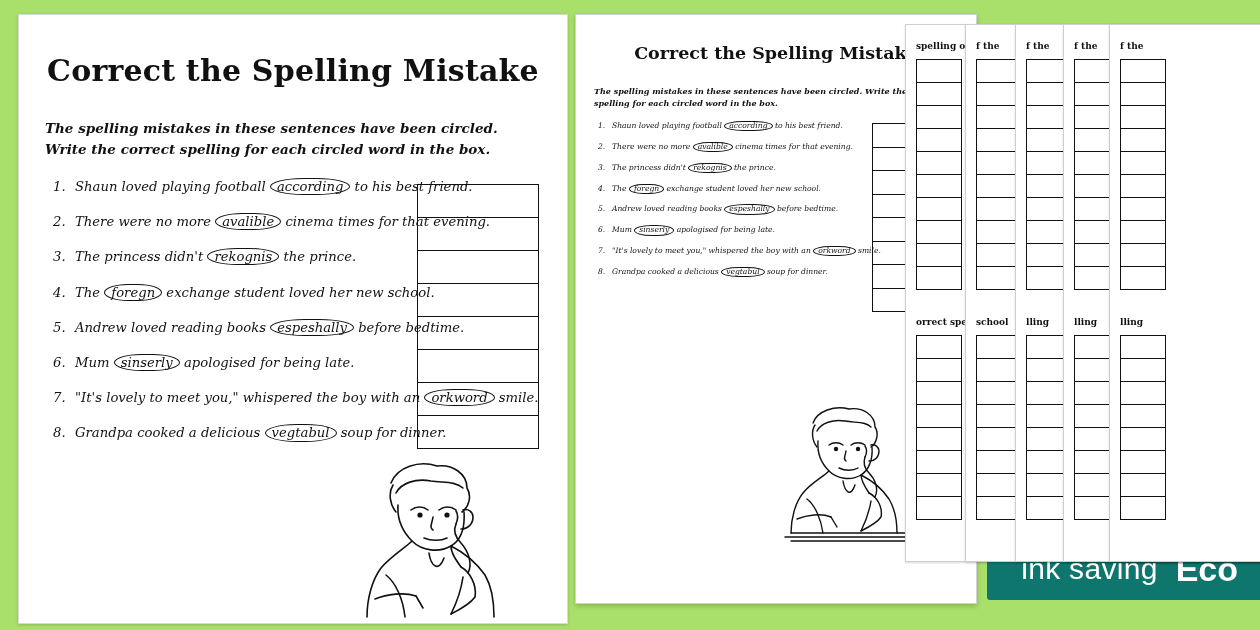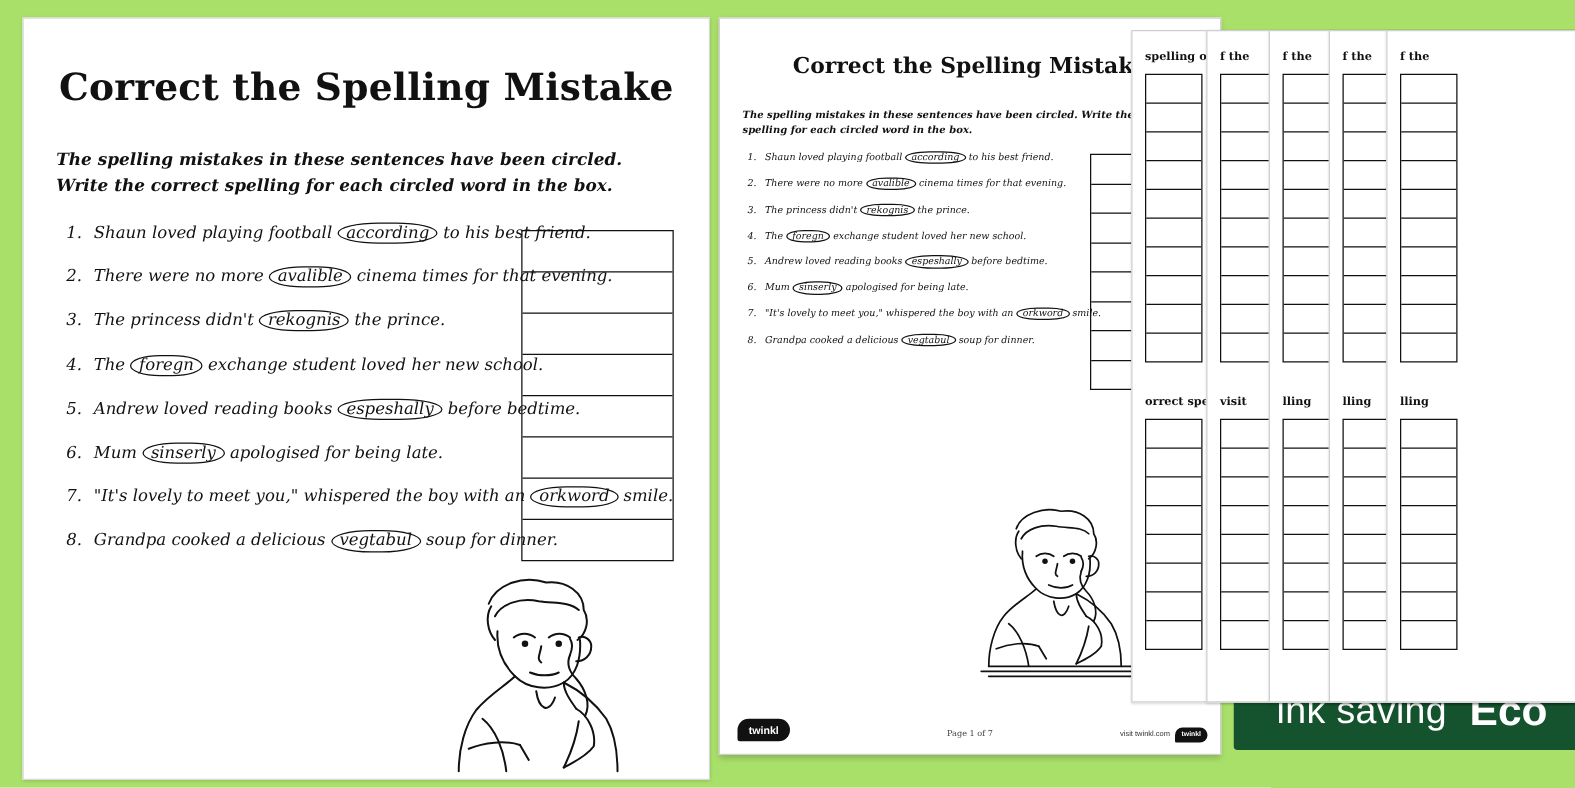--- a/index.html
+++ b/index.html
@@ -292,21 +292,21 @@
     line-height: 12px;
     text-align: center;
     font-family: "Liberation Sans", sans-serif;
   }
   
   .eco-badge {
     position: absolute;
     right: 0;
     bottom: 30px;
     height: 62px;
-    background: #14532d;
+    background: #0f766e;
     display: flex;
     align-items: center;
     padding: 0 22px 0 34px;
     border-radius: 3px 0 0 3px;
   }
   .eco-badge .eco-text {
     color: #ffffff;
     font-family: "Liberation Sans", sans-serif;
     font-size: 30px;
     letter-spacing: 0.3px;
@@ -375,21 +375,21 @@
         <div class="c"></div>
         <div class="c"></div>
         <div class="c"></div>
         <div class="c"></div>
         <div class="c"></div>
         <div class="c"></div>
         <div class="c"></div>
         <div class="c"></div>
         <div class="c"></div>
       </div>
-      <div class="bs-head2">visit</div>
+      <div class="bs-head2">school</div>
       <div class="bs-grid2">
         <div class="c"></div>
         <div class="c"></div>
         <div class="c"></div>
         <div class="c"></div>
         <div class="c"></div>
         <div class="c"></div>
         <div class="c"></div>
         <div class="c"></div>
       </div>
@@ -551,26 +551,20 @@
           <path d="M114 56 C116 52, 116 48, 114 45"></path>
           <path d="M118 60 C124 60, 128 56, 128 50 C128 46, 124 43, 120 44"></path>
           <path d="M40 132 L160 132"></path>
           <path d="M34 136 L168 136"></path>
           <path d="M40 140 L160 140"></path>
           <path d="M46 118 C56 114, 70 112, 80 116"></path>
           <path d="M80 116 L86 126"></path>
         </g>
       </svg>
 
-      <div class="footer-right">
-        <div class="twinkl-logo">twinkl</div>
-        <div class="page-num">Page 1 of 7</div>
-        <div class="visit">visit twinkl.com</div>
-        <div class="twinkl-logo-sm">twinkl</div>
-      </div>
     </div>
   </div>
 
   <div class="sheet-left">
     <div class="title-left">Correct the Spelling Mistake</div>
     <div class="intro-left">The spelling mistakes in these sentences have been circled. Write the correct spelling for each circled word in the box.</div>
 
     <div class="body-left">
       <ol class="qlist">
         <li class="left-q">

